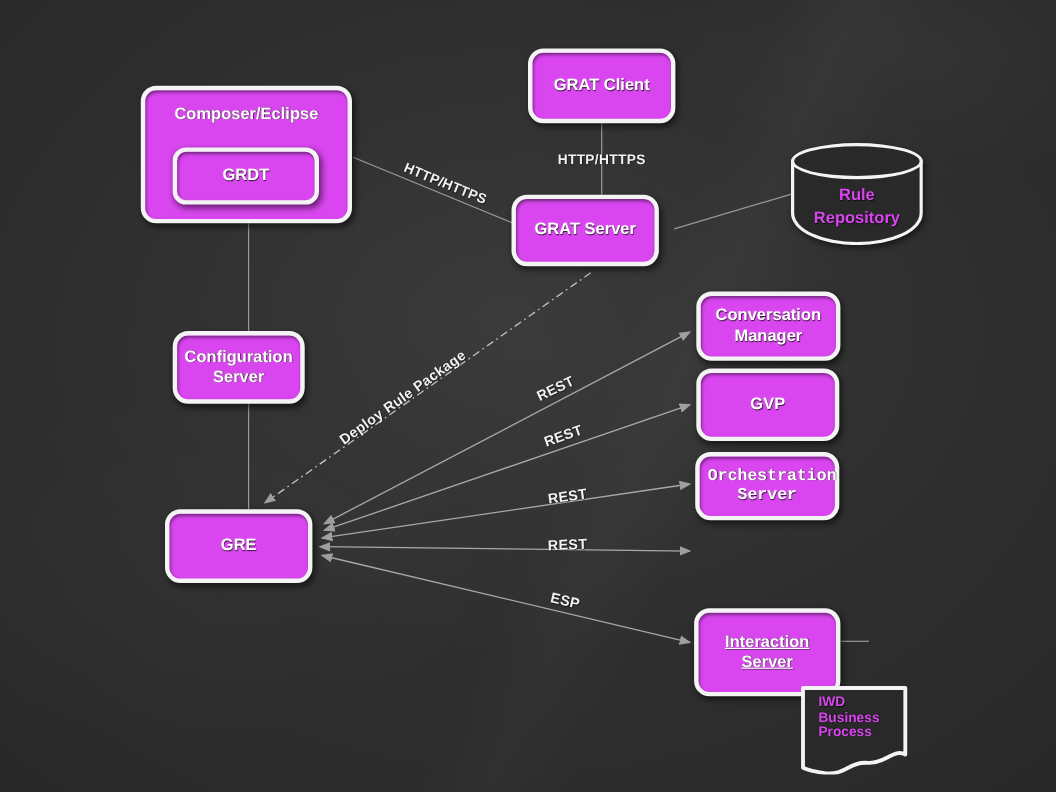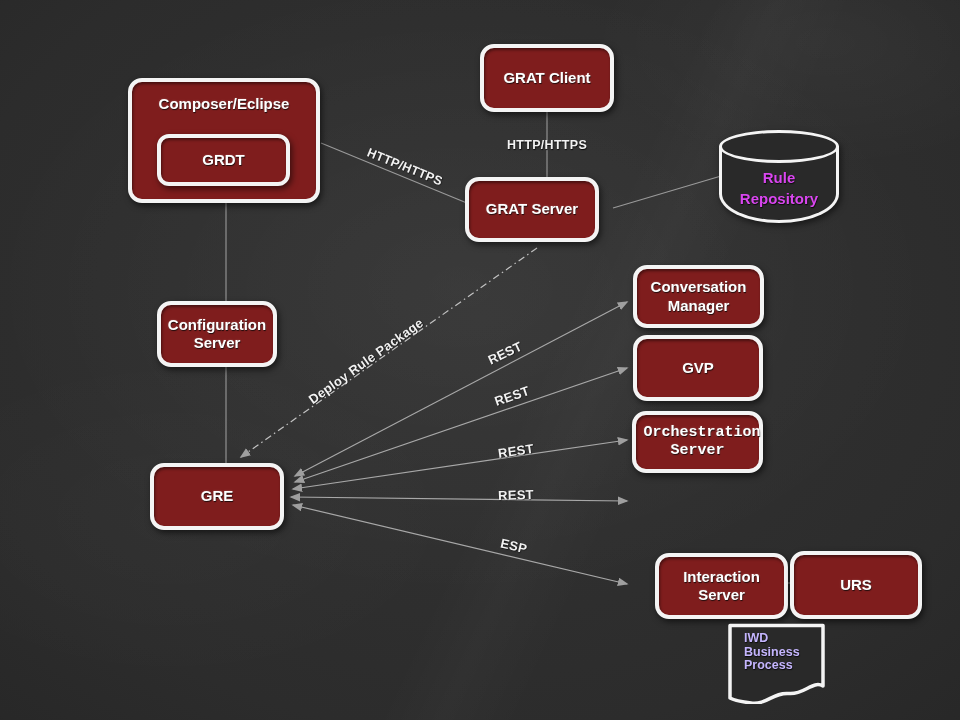--- a/index.html
+++ b/index.html
@@ -11,21 +11,21 @@
       linear-gradient(115deg, transparent 55%, rgba(255,255,255,0.018) 60%, transparent 66%),
       radial-gradient(ellipse 340px 180px at 86% 6%, rgba(255,255,255,0.035), rgba(255,255,255,0) 70%),
       radial-gradient(ellipse 420px 240px at 18% 72%, rgba(255,255,255,0.02), rgba(255,255,255,0) 70%),
       radial-gradient(ellipse 640px 420px at 48% 40%, rgba(255,255,255,0.04), rgba(255,255,255,0) 75%),
       radial-gradient(ellipse 980px 760px at 50% 44%, #333333 0%, #2c2c2c 55%, #212121 100%);
   }
   #stage{position:absolute;inset:0;width:960px;height:720px;}
   #edges{position:absolute;left:0;top:0;z-index:1;}
   .node{
     position:absolute;z-index:2;box-sizing:border-box;
-    background:#7f1d1d;
+    background:#d946ef;
     border:4px solid #f4f4f4;border-radius:14px;
     box-shadow:2px 3px 6px rgba(0,0,0,0.55), inset 1px 2px 3px rgba(0,0,0,0.45);
     color:#ffffff;font-weight:bold;font-size:15px;line-height:1.22;
     display:flex;align-items:center;justify-content:center;text-align:center;
     text-shadow:0.5px 0.5px 1px rgba(0,0,0,0.8), 0 0 2px rgba(255,255,255,0.25);
   }
   .node .wrap{display:block;}
   .top-title{align-items:flex-start;}
   .top-title > .wrap{margin-top:13px;}
   
@@ -36,21 +36,21 @@
     border-bottom-left-radius:50% 38%;border-bottom-right-radius:50% 38%;}
   .cyl-top{position:absolute;left:0;right:0;top:0;height:33px;box-sizing:border-box;
     background:#292929;border:3.5px solid #f4f4f4;border-radius:50%;}
   .cyl-label{position:absolute;left:0;right:0;top:37px;color:#d946ef;font-weight:bold;
     font-size:15px;line-height:1.4;text-align:center;
     text-shadow:0.5px 0.5px 1px rgba(0,0,0,0.8);}
   .cyl-label .wrap{display:inline-block;width:90px;}
   
   .doc{position:absolute;left:727px;top:623px;width:99px;height:81px;z-index:2;}
   .doc svg{position:absolute;left:0;top:0;}
-  .doc-label{position:absolute;left:17px;top:9px;width:66px;color:#c4b5fd;font-weight:bold;
+  .doc-label{position:absolute;left:17px;top:9px;width:66px;color:#d946ef;font-weight:bold;
     font-size:12.5px;line-height:1.08;text-align:left;
     text-shadow:0.5px 0.5px 1px rgba(0,0,0,0.8);}
   
   .edge-label{
     position:absolute;z-index:3;color:#f2f2f2;font-weight:bold;font-size:13px;
     letter-spacing:0.3px;white-space:nowrap;
     transform:translate(-50%,-50%) rotate(var(--r,0deg));
     text-shadow:0.5px 0.5px 1px rgba(0,0,0,0.85);
   }
 </style>
@@ -115,27 +115,24 @@
 
   <div class="node" style="left:633px;top:335px;width:130px;height:66px;">
     <span class="wrap">GVP</span>
   </div>
 
   <div class="node" style="left:632px;top:411px;width:131px;height:62px;">
     <span class="wrap" style="width:108px;font-family:Liberation Mono, monospace;">Orchestration Server</span>
   </div>
 
 
-  <div class="node" style="left:655px;top:553px;width:133px;height:66px;">
+  <div class="node" style="left:631px;top:553px;width:133px;height:80px;text-decoration:underline;">
     <span class="wrap" style="width:100px;">Interaction Server</span>
   </div>
 
-  <div class="node" style="left:790px;top:551px;width:132px;height:68px;">
-    <span class="wrap">URS</span>
-  </div>
 
   <div class="doc">
     <svg width="99" height="81" viewBox="0 0 99 81">
       <path d="M3,2.5 H96 V63 C86,57 77,72 62,70.5 C46,69 40,82 24,80 C15,78.8 8,77.5 3,75 Z" fill="#292929" stroke="#f4f4f4" stroke-width="3.5" stroke-linejoin="round"></path>
     </svg>
     <div class="doc-label">IWD Business Process</div>
   </div>
 
   <div class="edge-label" style="left:405px;top:167px;--r:22deg;font-size:12.5px;">HTTP/HTTPS</div>
   <div class="edge-label" style="left:547px;top:145px;font-size:12.5px;">HTTP/HTTPS</div>

